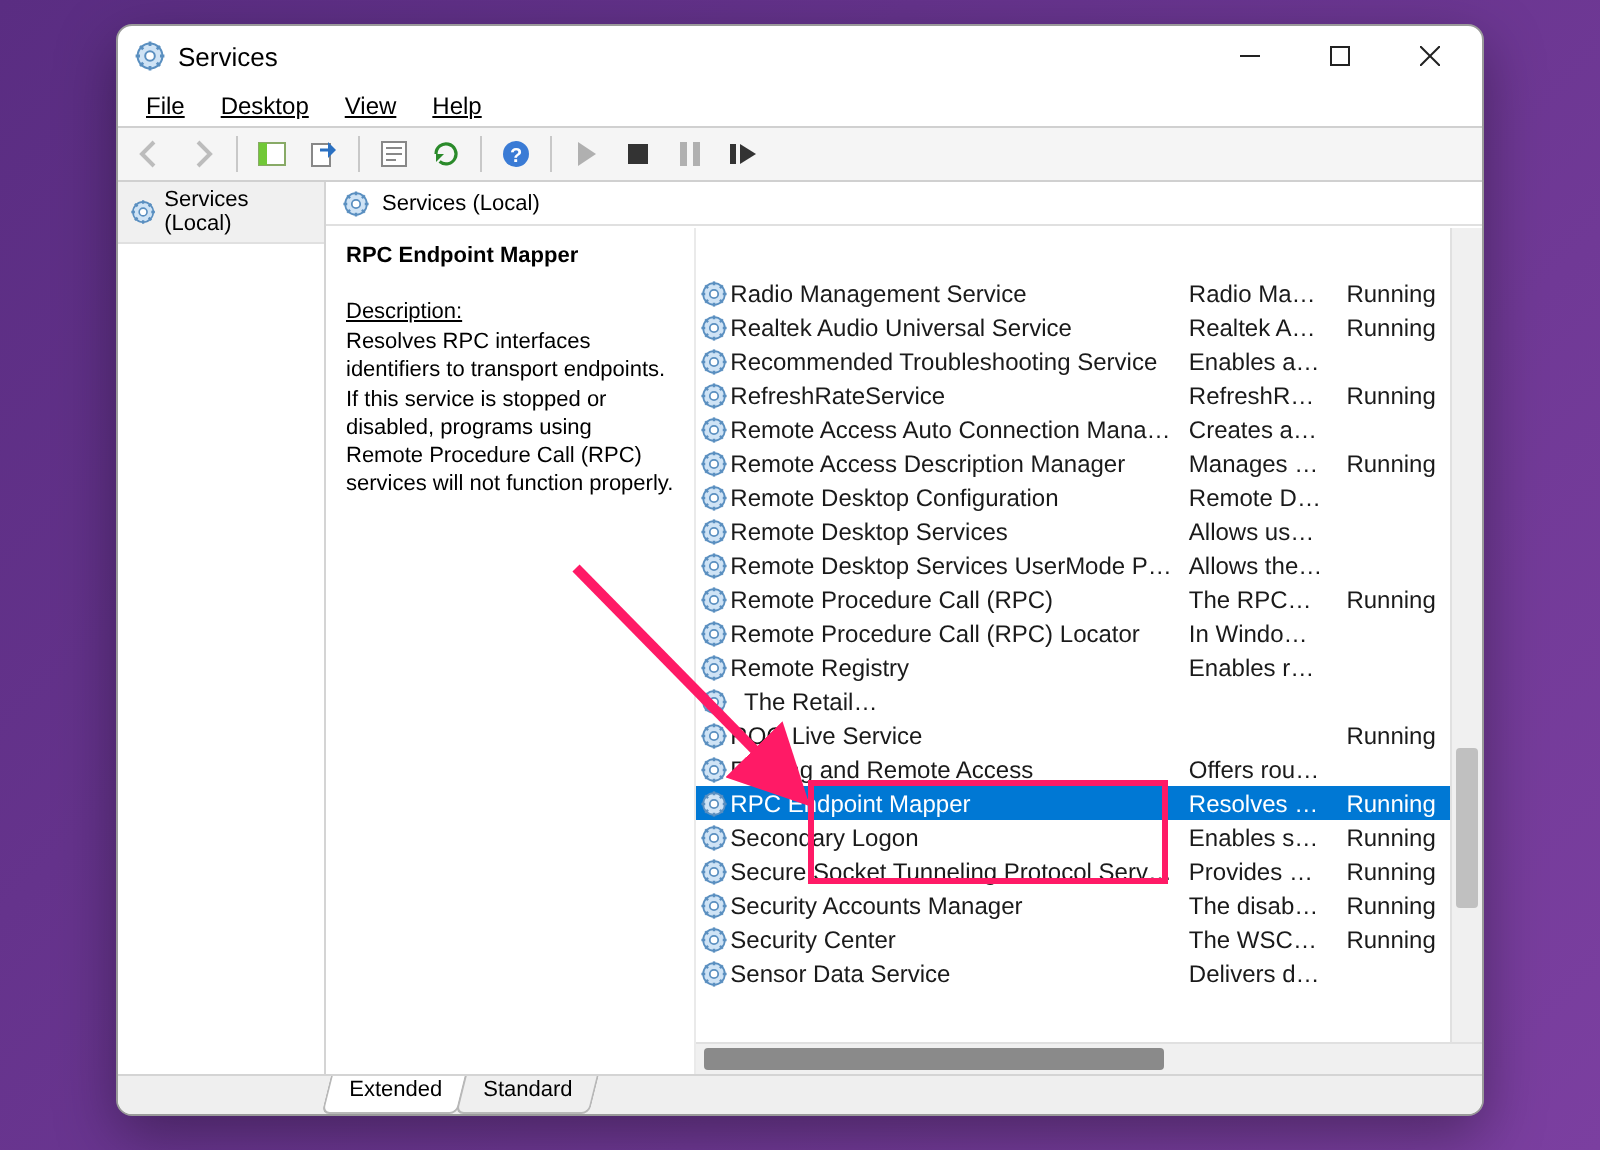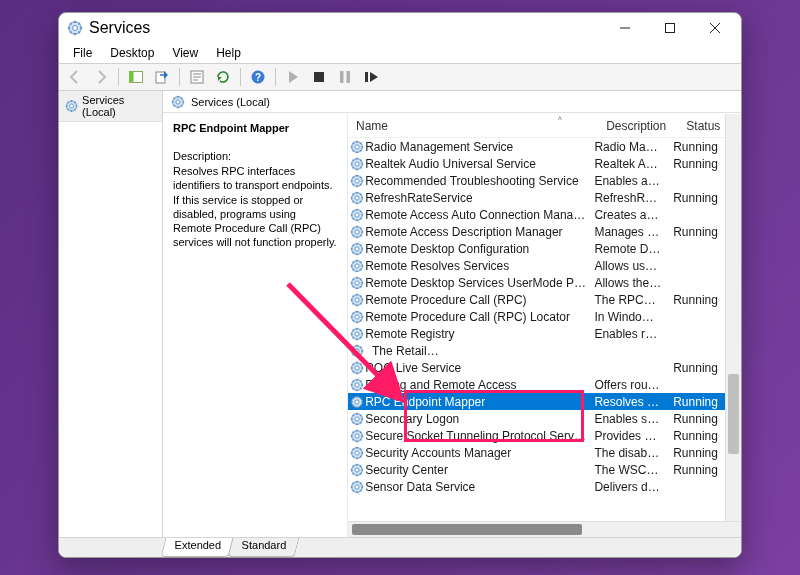--- a/index.html
+++ b/index.html
@@ -8,25 +8,25 @@
     font-family: "Segoe UI", Tahoma, sans-serif; font-size: 12px;
     background: linear-gradient(135deg, #5a2d82 0%, #7b3fa0 100%);
   }
   .window {
     position: absolute; top: 12px; left: 58px; width: 684px; height: 546px;
     background: #ffffff; border: 1px solid #9a9a9a; border-radius: 8px;
     box-shadow: 0 10px 30px rgba(0,0,0,.35); overflow: hidden; display: flex; flex-direction: column;
   }
   .titlebar { height: 30px; display: flex; align-items: center; padding: 0 4px 0 8px; }
   .titlebar .gear { width: 16px; height: 16px; margin-right: 6px; }
-  .titlebar .title { flex: 1; font-size: 16px; }
+  .titlebar .title { flex: 1; font-size: 13px; }
   .winbtn { width: 45px; height: 30px; display: flex; align-items: center; justify-content: center; }
   .winbtn svg { width: 10px; height: 10px; stroke: #222; stroke-width: 1; fill: none; }
 
-  .menubar { height: 20px; padding: 0 6px; display: flex; gap: 2px; align-items: center; }
+  .menubar { height: 20px; padding: 0 6px; display: flex; gap: 2px; align-items: center; text-decoration: underline; }
   .menuitem { padding: 2px 8px; border-radius: 3px; }
 
   .toolbar { height: 28px; border-top: 1px solid #d0d0d0; border-bottom: 1px solid #d0d0d0;
     background: #f5f5f5; display: flex; align-items: center; padding: 0 4px; gap: 2px; }
   .tbtn { width: 24px; height: 22px; display: flex; align-items: center; justify-content: center;
     border: 1px solid transparent; border-radius: 2px; }
   .tbtn svg { width: 16px; height: 16px; }
   .tbtn.disabled { opacity: .35; }
   .tsep { width: 1px; height: 18px; background: #c8c8c8; margin: 0 3px; }
 
@@ -35,21 +35,21 @@
   .leftpane .localnode { display: flex; align-items: center; gap: 4px; padding: 3px 6px;
     background: #f0f0f0; border-bottom: 1px solid #e0e0e0; font-size: 11px; }
   .leftpane .gear { width: 14px; height: 14px; }
 
   .rightpane { flex: 1; display: flex; flex-direction: column; min-width: 0; }
   .rp-head { height: 22px; border-bottom: 1px solid #e0e0e0; display: flex; align-items: center;
     padding: 0 8px; gap: 6px; background: #fff; font-size: 11px; }
   .rp-body { flex: 1; display: flex; border-top: 1px solid transparent; min-height: 0; }
   .detail { width: 184px; padding: 8px 10px; font-size: 11px; }
   .detail .dname { font-weight: 700; margin-bottom: 16px; }
-  .detail .dlabel { margin-bottom: 2px; }
+  .detail .dlabel { margin-bottom: 2px; text-decoration: underline; }
   .detail .ddesc { line-height: 1.3; }
   .listwrap { flex: 1; position: relative; overflow: hidden; border-left: 1px solid #eaeaea; }
   .sb { position:absolute; right:0; top:0; bottom:16px; width:16px; background:#f0f0f0;
         border-left:1px solid #e0e0e0; }
   .sb .thumb { position:absolute; left:2px; right:2px; top:260px; height:80px;
         background:#c0c0c0; border-radius:2px; }
   .sbh { position:absolute; left:0; right:0; bottom:0; height:16px; background:#f0f0f0;
         border-top:1px solid #e0e0e0; }
   .sbh .hthumb { position:absolute; top:2px; bottom:2px; left:4px; width:230px;
         background:#8a8a8a; border-radius:2px; }
@@ -227,26 +227,20 @@
         <span>Services (Local)</span>
       </div>
       <div class="rp-body">
         <div class="detail">
           <div class="dname">RPC Endpoint Mapper</div>
           <div class="dlabel">Description:</div>
           <div class="ddesc">Resolves RPC interfaces identifiers to transport endpoints. If this service is stopped or disabled, programs using Remote Procedure Call (RPC) services will not function properly.</div>
         </div>
 
         <div class="listwrap">
-          <div class="cols">
-            <div class="c-name">Name</div>
-            <span class="c-sort">˄</span>
-            <div class="c-desc">Description</div>
-            <div class="c-stat">Status</div>
-          </div>
           <div class="rows" id="rows">
               <div class="row">
                 <span class="ic">
                   <svg class="gear" viewBox="0 0 16 16">
                     <use href="#gear-g"></use>
                   </svg>
                 </span>
                 <span class="nm">Radio Management Service</span>
                 <span class="de">Radio Mana...</span>
                 <span class="st">Running</span>
@@ -310,21 +304,21 @@
                 <span class="nm">Remote Desktop Configuration</span>
                 <span class="de">Remote Des...</span>
                 <span class="st"></span>
               </div>
               <div class="row">
                 <span class="ic">
                   <svg class="gear" viewBox="0 0 16 16">
                     <use href="#gear-g"></use>
                   </svg>
                 </span>
-                <span class="nm">Remote Resolves Services</span>
+                <span class="nm">Remote Desktop Services</span>
                 <span class="de">Allows users ...</span>
                 <span class="st"></span>
               </div>
               <div class="row">
                 <span class="ic">
                   <svg class="gear" viewBox="0 0 16 16">
                     <use href="#gear-g"></use>
                   </svg>
                 </span>
                 <span class="nm">Remote Desktop Services UserMode Port Redirector</span>

